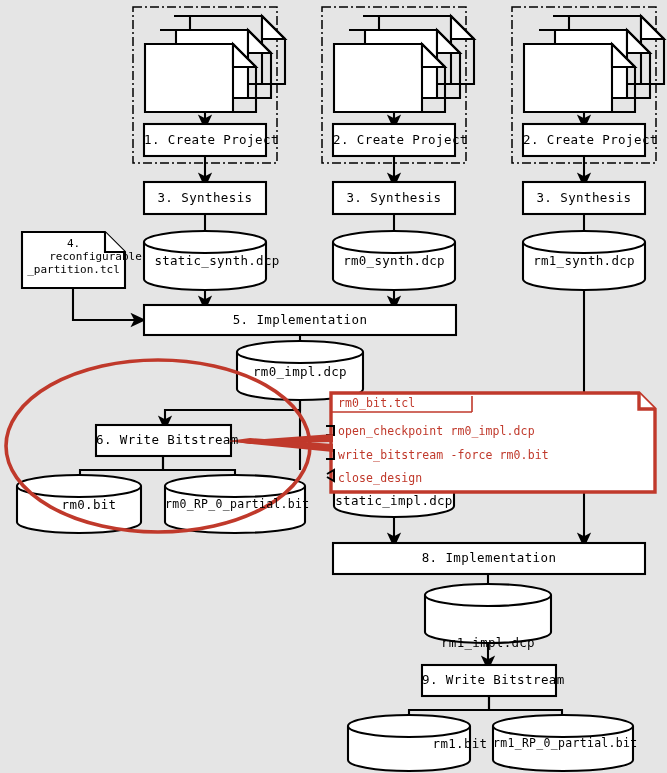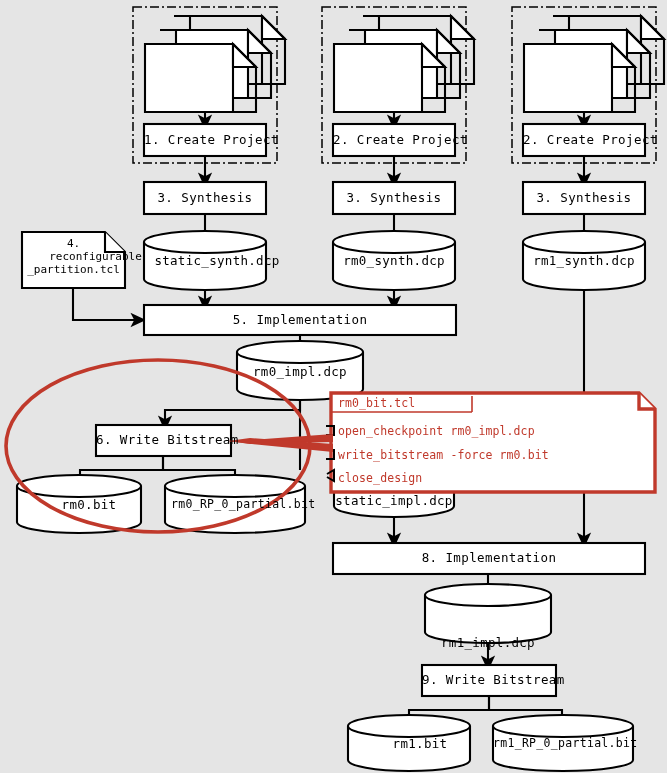--- a/index.html
+++ b/index.html
@@ -246,31 +246,31 @@
   <div class="lbl lbl-doc" style="left:22px; top:251px; width:103px;margin-left:22px;">reconfigurable</div>
   <div class="lbl lbl-doc" style="left:22px; top:264px; width:103px;">_partition.tcl</div>
 
   <div class="lbl lbl-proc" style="left:144px; top:313px; width:312px;">5. Implementation</div>
 
   <div class="lbl lbl-db" style="left:232px; top:365px; width:136px;">rm0_impl.dcp</div>
 
   <div class="lbl lbl-proc" style="left:96px; top:433px; width:135px;">6. Write Bitstream</div>
 
   <div class="lbl lbl-db" style="left:17px; top:498px; width:144px;">rm0.bit</div>
-  <div class="lbl lbl-db" style="left:171px; top:498px; width:140px; font-size:11.5px;">rm0_RP_0_partial.bit</div>
+  <div class="lbl lbl-db" style="left:165px; top:498px; width:140px; font-size:11.5px;">rm0_RP_0_partial.bit</div>
 
   <div class="lbl lbl-db" style="left:328px; top:494px; width:132px;">static_impl.dcp</div>
 
   <div class="lbl lbl-proc" style="left:333px; top:551px; width:312px;">8. Implementation</div>
 
   <div class="lbl lbl-db" style="left:420px; top:608px; width:136px;margin-top:28px;">rm1_impl.dcp</div>
 
   <div class="lbl lbl-proc" style="left:422px; top:673px; width:134px;">9. Write Bitstream</div>
 
-  <div class="lbl lbl-db" style="left:348px; top:737px; width:144px;">rm1.bit</div>
+  <div class="lbl lbl-db" style="left:348px; top:737px; width:144px;padding-left:40px;">rm1.bit</div>
   <div class="lbl lbl-db" style="left:493px; top:737px; width:140px; font-size:11.5px;">rm1_RP_0_partial.bit</div>
 
   <div class="lbl-red" style="left:338px; top:396px;">rm0_bit.tcl</div>
   <div class="lbl-red" style="left:338px; top:424px;">open_checkpoint rm0_impl.dcp</div>
   <div class="lbl-red" style="left:338px; top:448px;">write_bitstream -force rm0.bit</div>
   <div class="lbl-red" style="left:338px; top:471px;">close_design</div>
 
 </div>
 
 </body></html>

